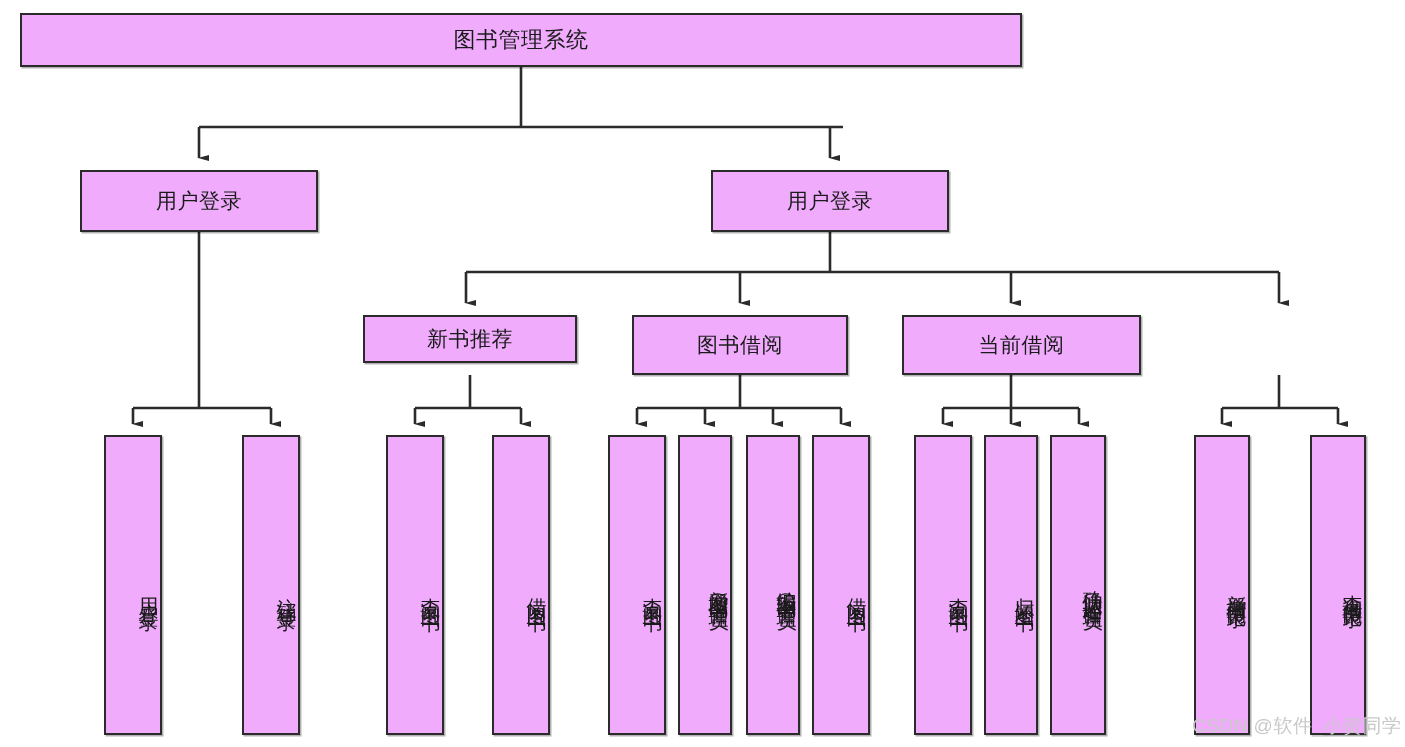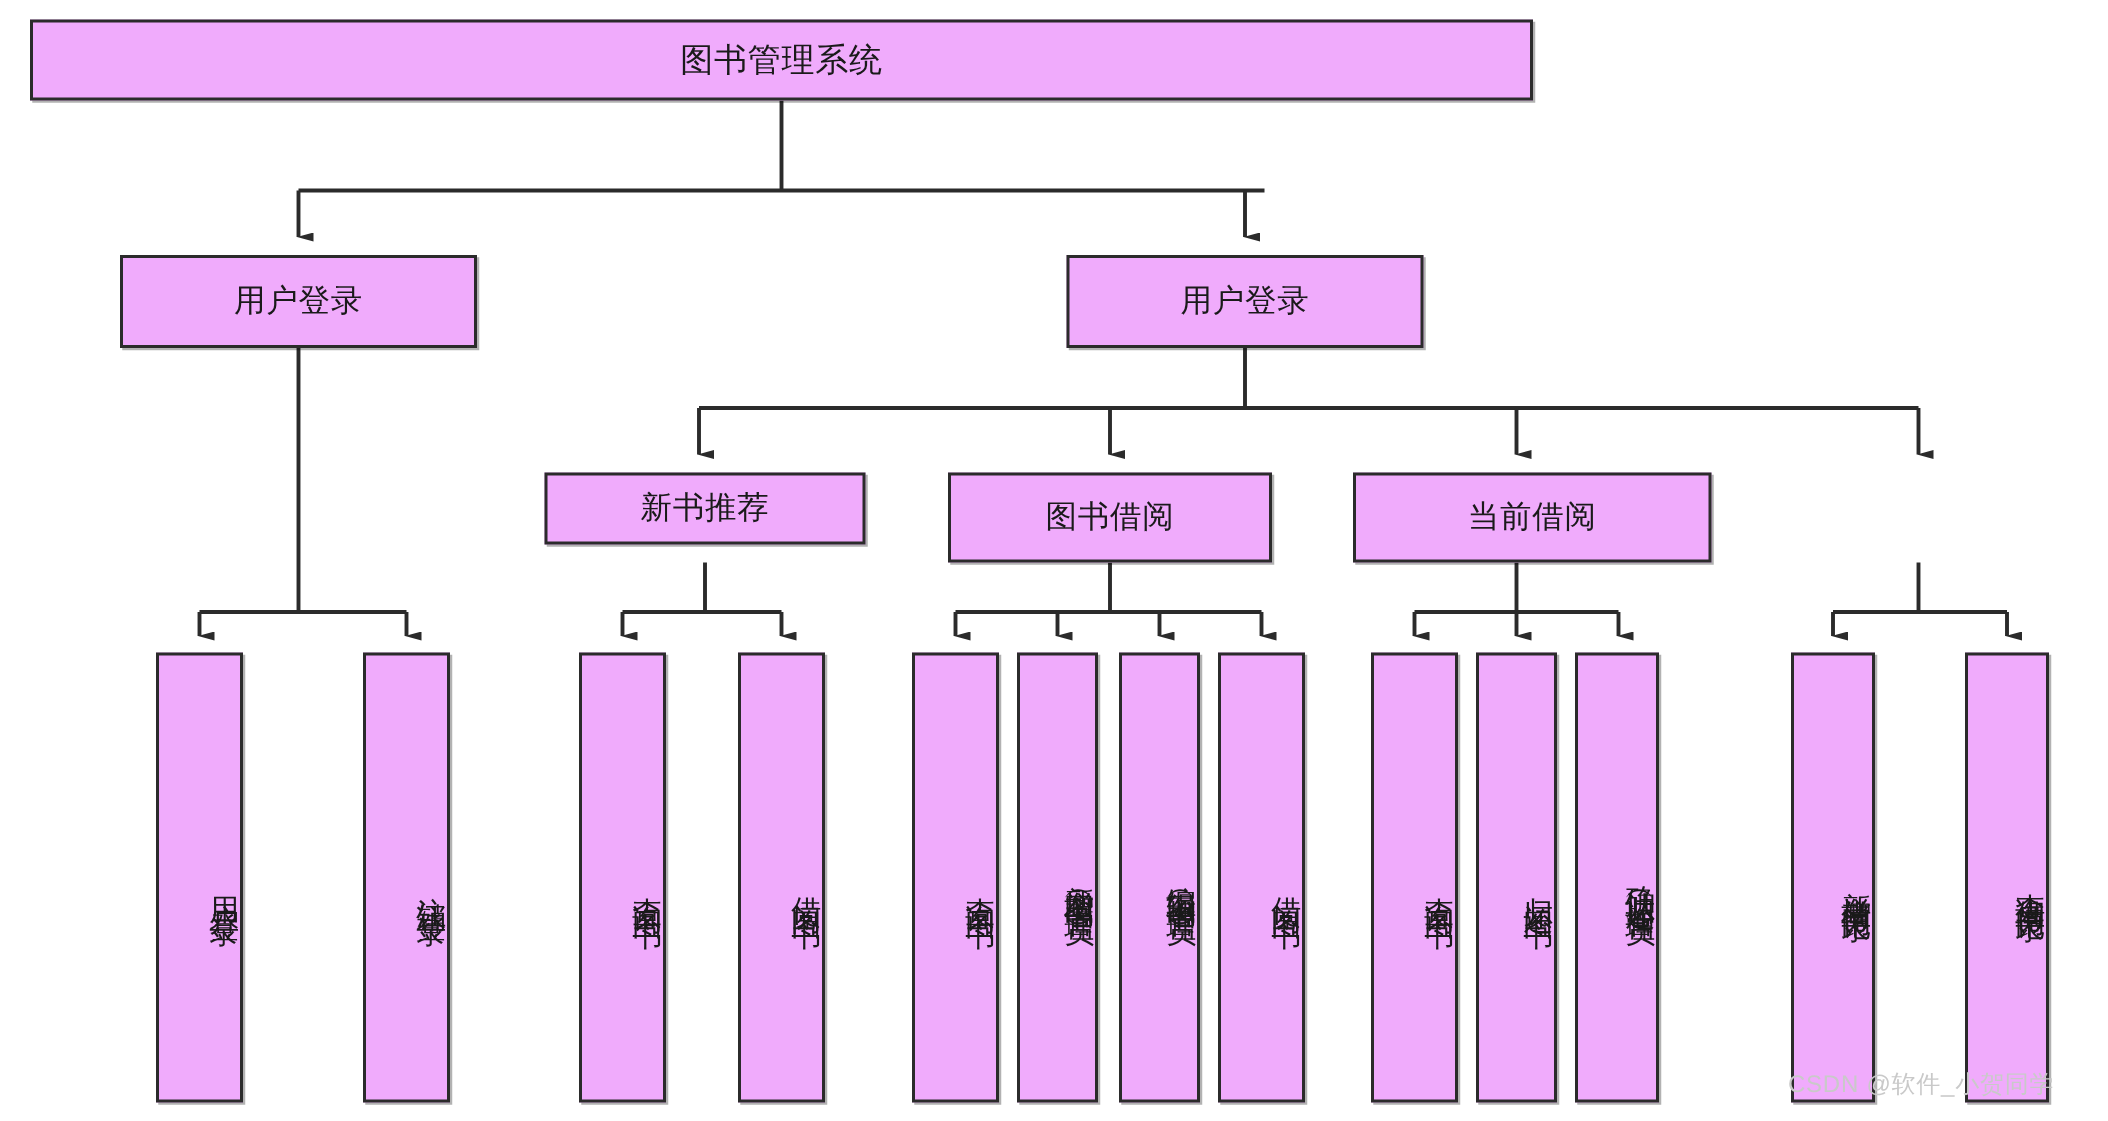--- a/index.html
+++ b/index.html
@@ -52,21 +52,21 @@
     padding-top: 14px;
     line-height: 1.15;
   }
   .node.v.tall {
     padding-top: 6px;
     letter-spacing: 3px;
   }
   .watermark {
     position: absolute;
     color: #c9c9c9;
-    font-size: 16px;
+    font-size: 19px;
     white-space: nowrap;
     letter-spacing: 0.5px;
   }
 </style>
 </head>
 <body>
 
 <div id="canvas">
 
   <svg class="edges" viewBox="0 0 1405 747" xmlns="http://www.w3.org/2000/svg">

